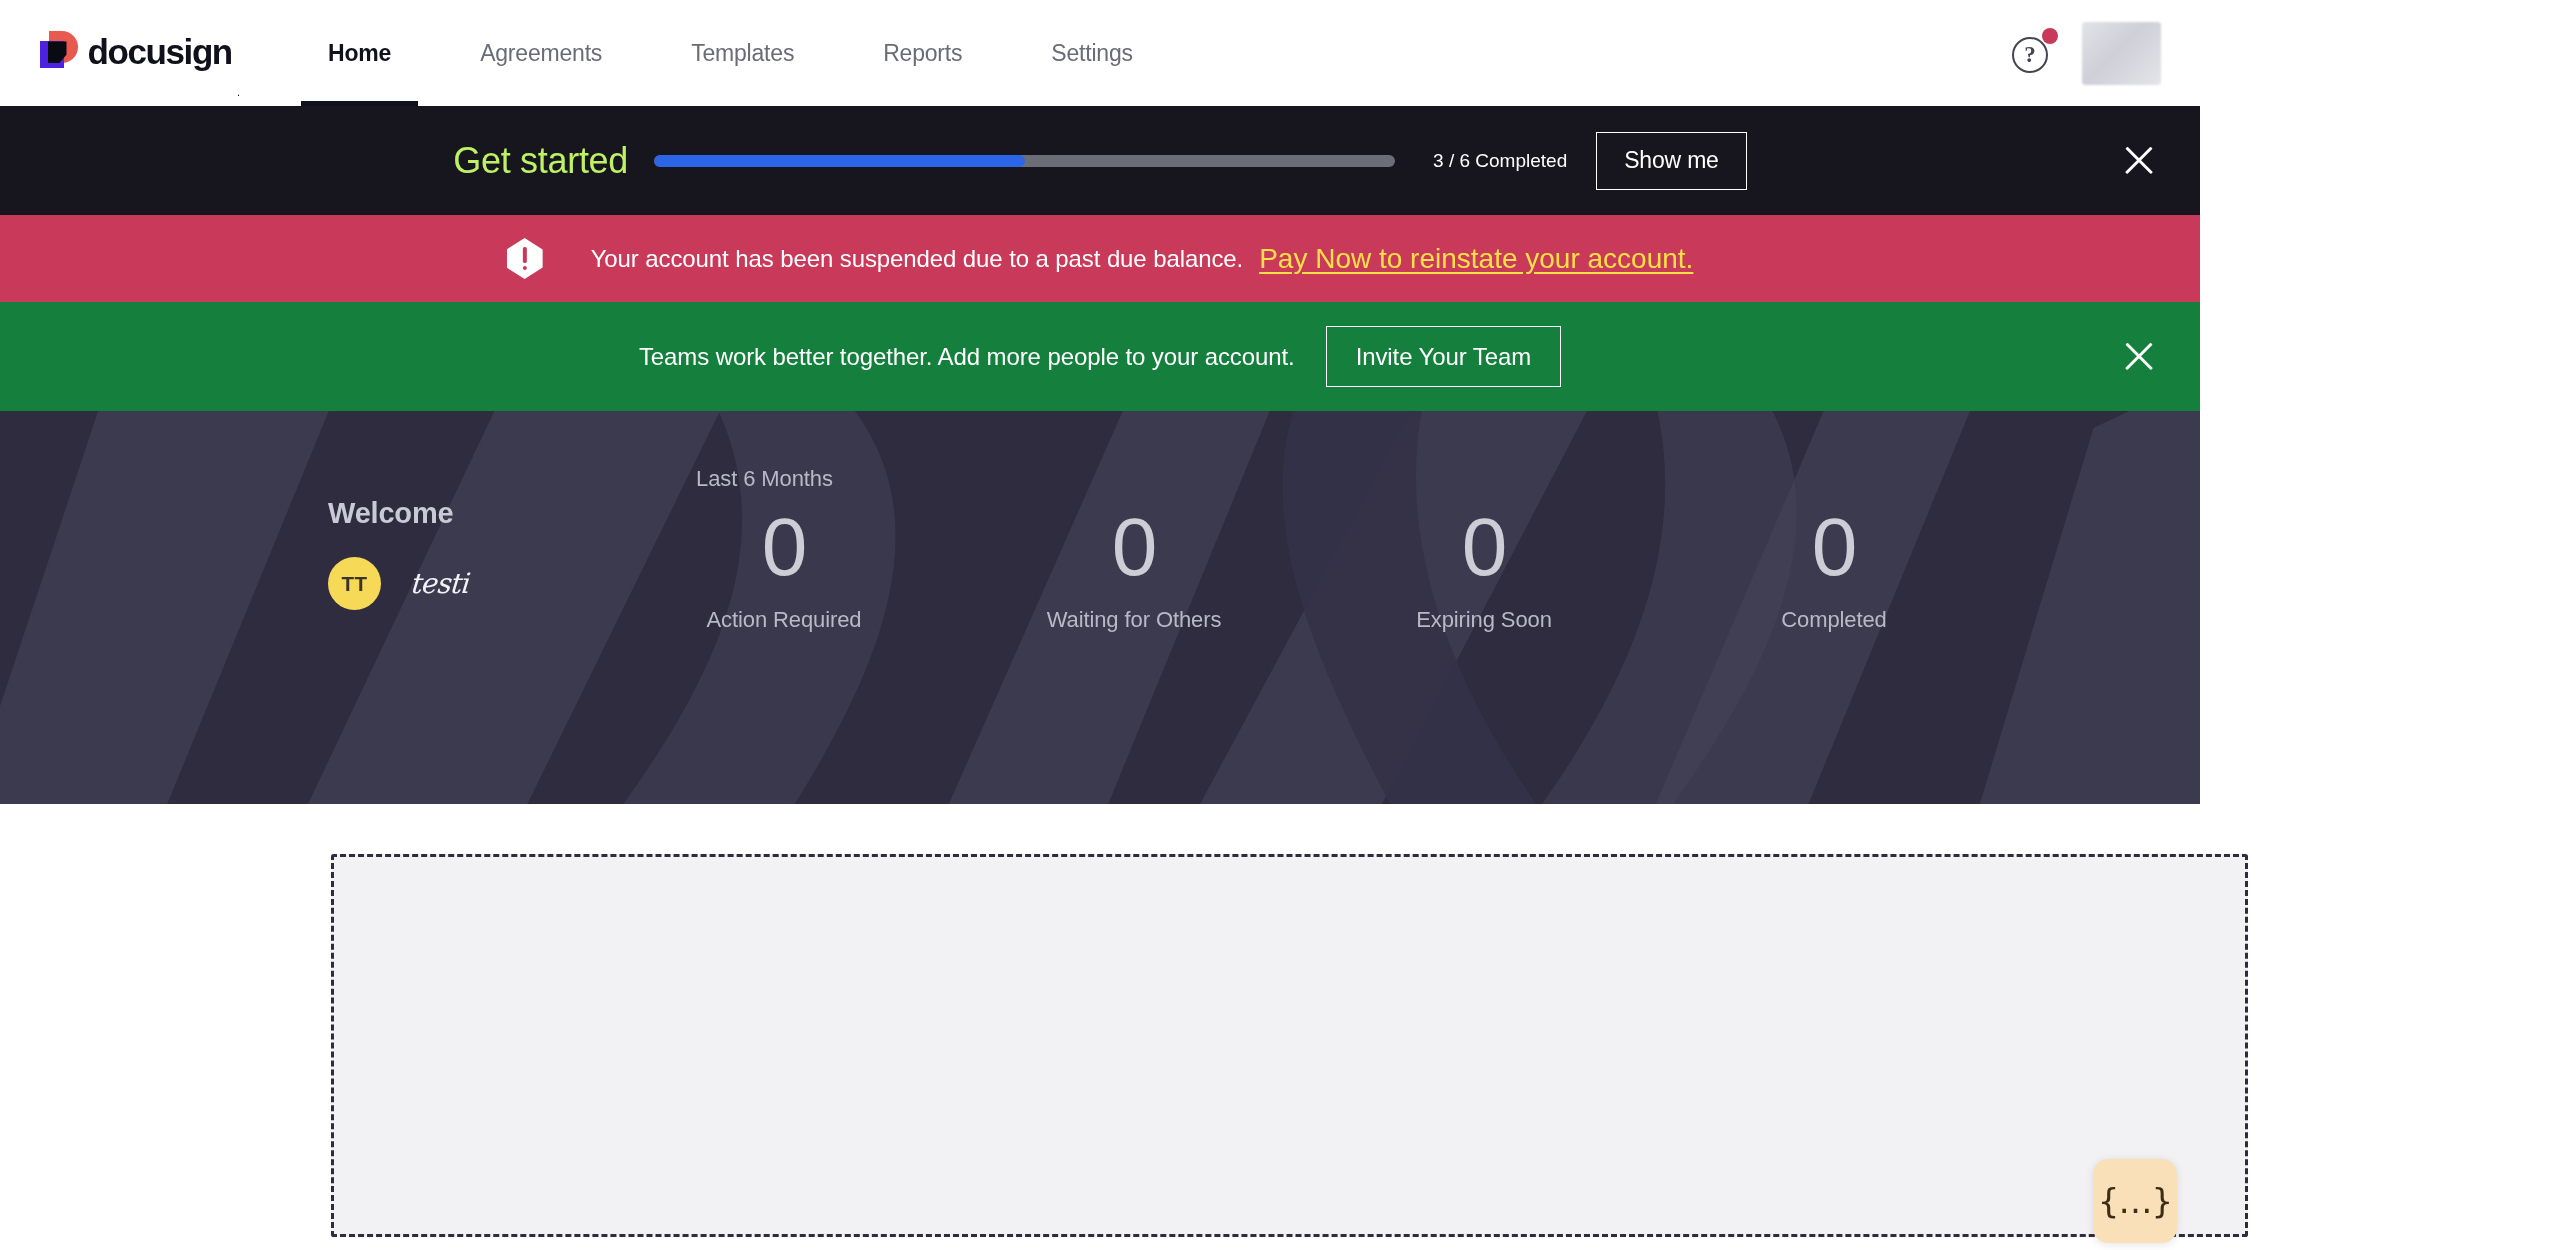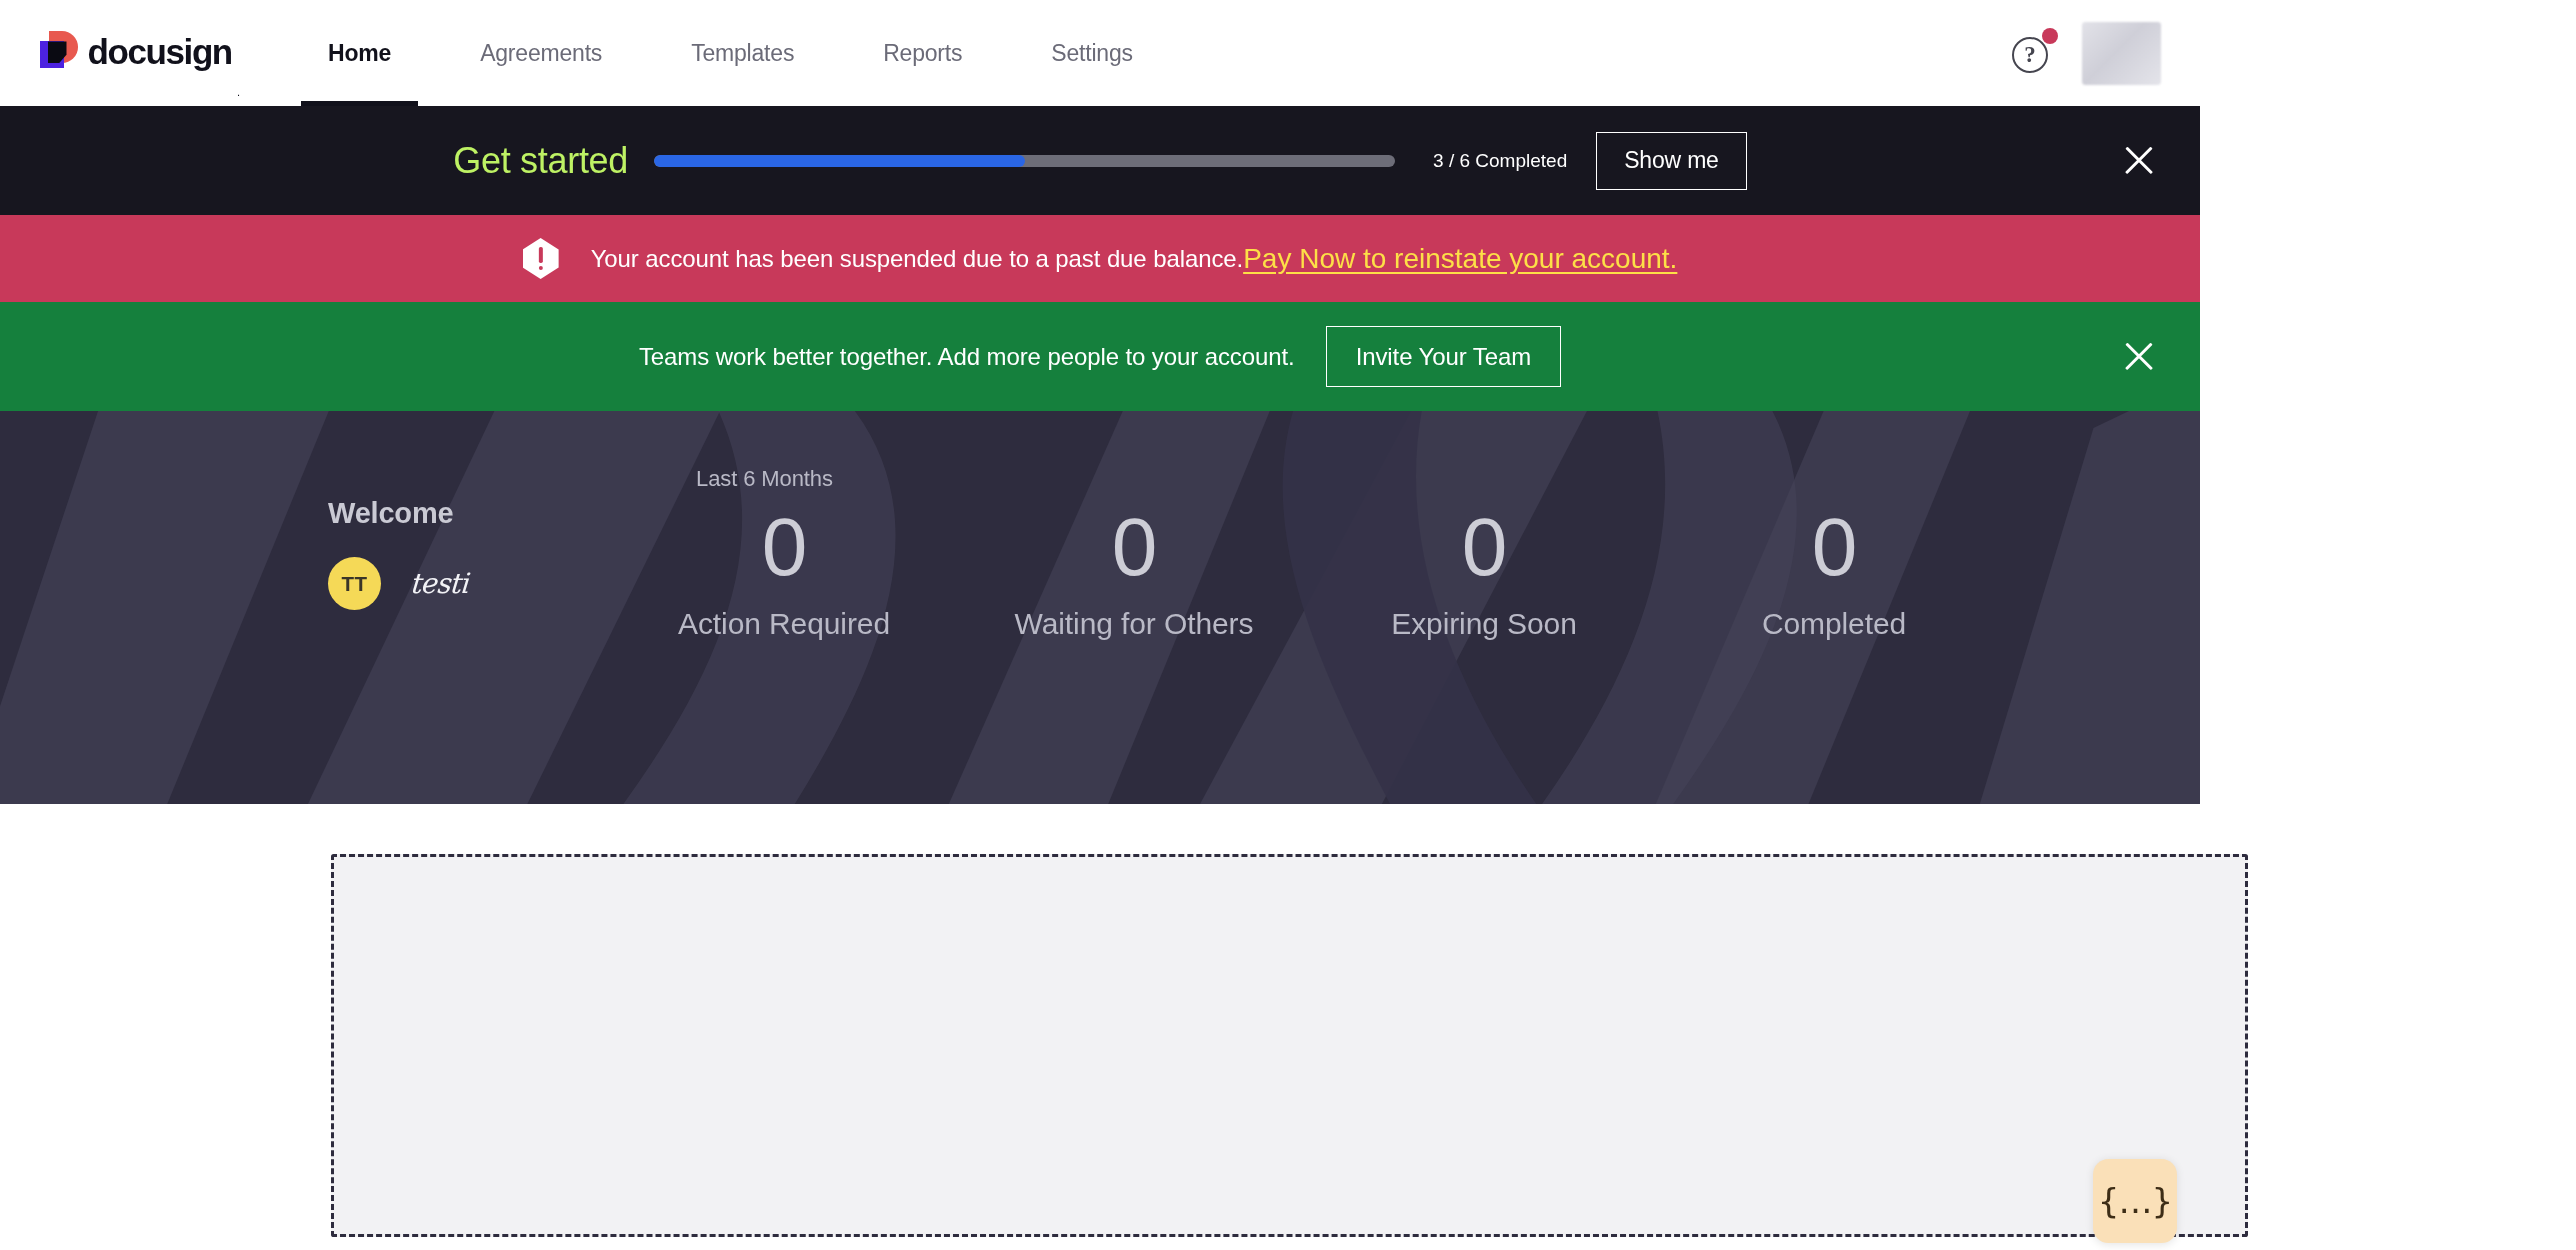--- a/index.html
+++ b/index.html
@@ -202,21 +202,21 @@
   .x-icon::before { transform: translate(-50%,-50%) rotate(45deg); }
   .x-icon::after  { transform: translate(-50%,-50%) rotate(-45deg); }
 
   
   .alertbar {
     height: 87px;
     background: #c8395a;
     display: flex;
     align-items: center;
     justify-content: center;
-    gap: 0;
+    gap: 16px;
   }
   .alert-icon {
     width: 36px; height: 41px;
     position: relative;
     margin-right: 32px;
     flex: 0 0 auto;
   }
   .alert-icon .diamond {
     position: absolute;
     inset: 0;
@@ -349,21 +349,21 @@
   }
   .stat:nth-child(1) { margin-left: -87px; }
   .stat-value {
     font-size: 82px;
     color: #cdcdd6;
     font-weight: 400;
     line-height: 1.05;
     letter-spacing: -0.9px;
   }
   .stat-label {
-    font-size: 30px;
+    font-size: 22px;
     color: #b9b9c6;
     margin-top: 17px;
     letter-spacing: -0.1px;
   }
 
   
   .main {
     position: relative;
     height: 413px;
     background: #ffffff;

